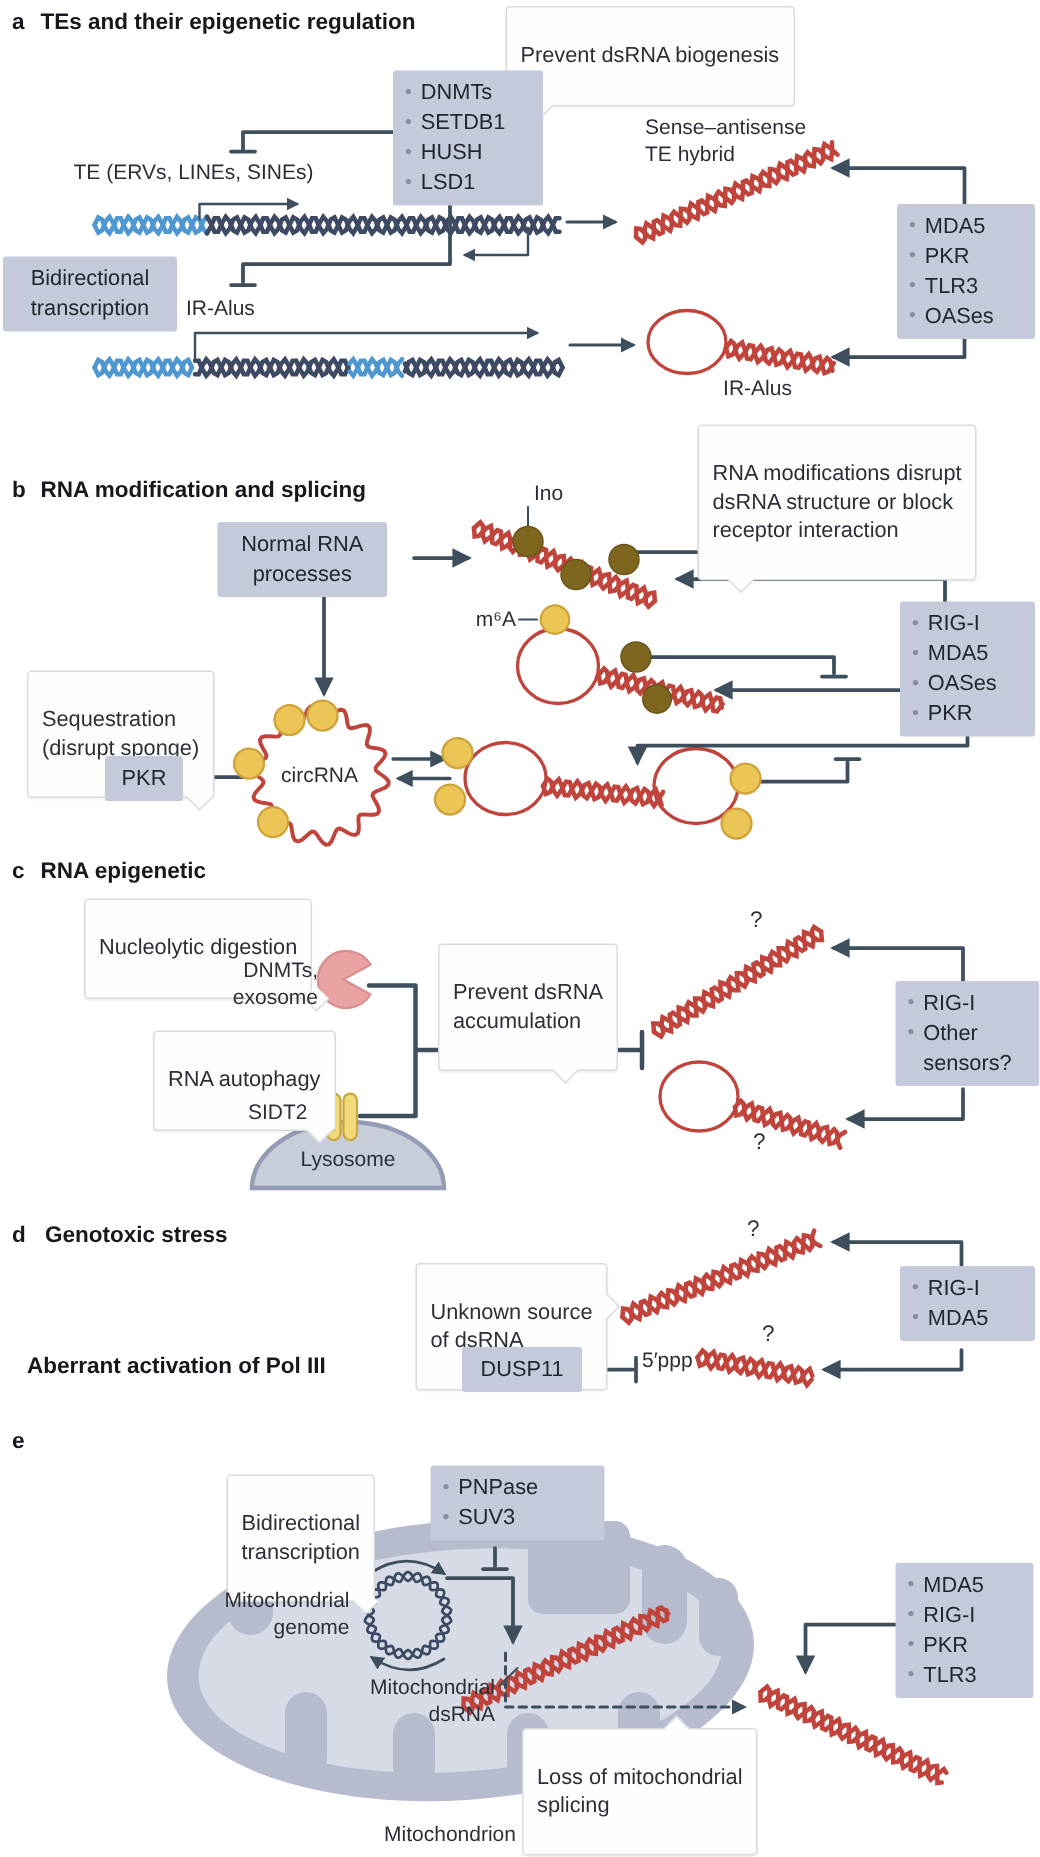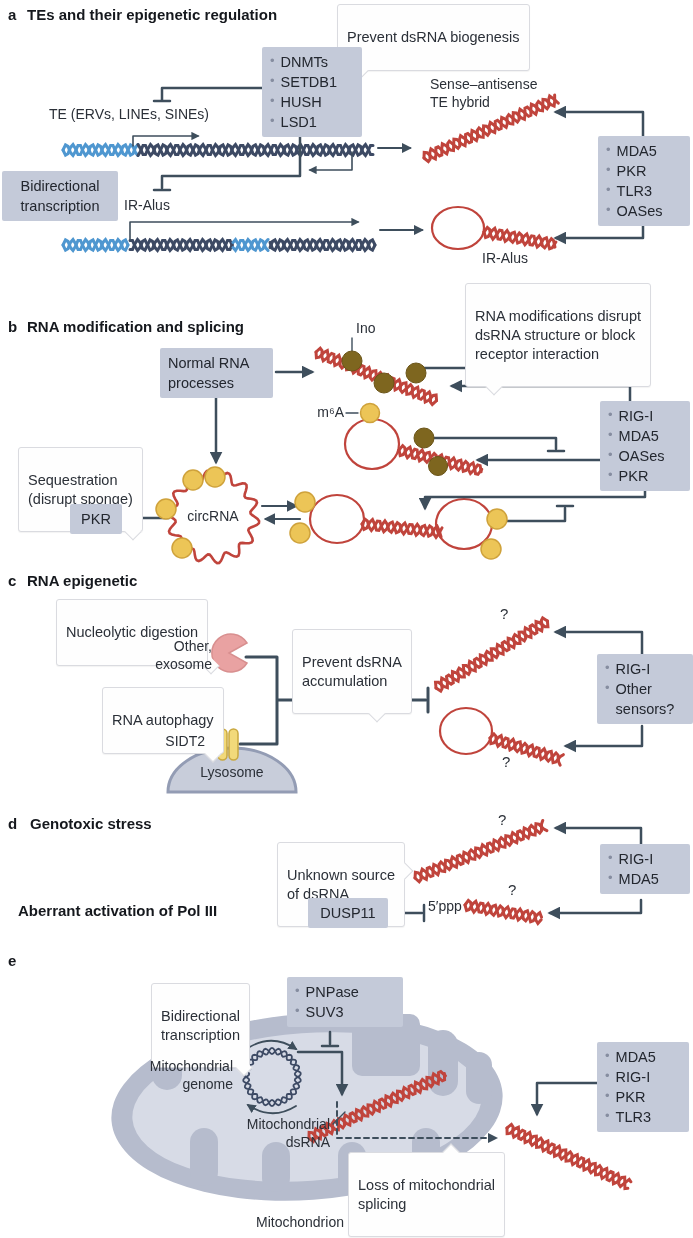--- a/index.html
+++ b/index.html
@@ -237,21 +237,21 @@
 <div class="lbl" style="left:430px;top:76px;">Sense–antisense
 TE hybrid</div>
 
 <div class="gbox" style="left:598px;top:136px;width:76px;"><div class="li"><span class="dot">•</span><span>MDA5</span></div><div class="li"><span class="dot">•</span><span>PKR</span></div><div class="li"><span class="dot">•</span><span>TLR3</span></div><div class="li"><span class="dot">•</span><span>OASes</span></div></div>
 
 <div class="lbl center" style="left:465px;top:250px;width:80px;">IR-Alus</div>
 
 <div class="ptitle" style="left:8px;top:318px;">b</div>
 <div class="ptitle" style="left:27px;top:318px;">RNA modification and splicing</div>
 
-<div class="gbox" style="left:160px;top:348px;width:97px;">Normal RNA
+<div class="gbox" style="left:145px;top:348px;width:97px;text-align:center;">Normal RNA
 processes</div>
 
 <div class="lbl" style="left:341px;top:320px;margin-left:15px;">Ino</div>
 <div class="lbl right" style="left:310px;top:404px;width:34px;">m⁶A</div>
 
 <div class="callout" style="left:465px;top:283px;">
   <span>RNA modifications disrupt
 dsRNA structure or block
 receptor interaction</span>
   <span class="tail b" style="left:22px;"></span>
@@ -270,21 +270,21 @@
 <div class="lbl center" style="left:173px;top:508px;width:80px;">circRNA</div>
 
 <div class="ptitle" style="left:8px;top:572px;">c</div>
 <div class="ptitle" style="left:27px;top:572px;">RNA epigenetic</div>
 
 <div class="callout" style="left:56px;top:599px;">
   <span>Nucleolytic digestion</span>
   <span class="tail b" style="left:148px;"></span>
 </div>
 
-<div class="lbl right" style="left:120px;top:638px;width:92px;">Other,
+<div class="lbl right" style="left:120px;top:638px;width:92px;">DNMTs,
 exosome</div>
 
 <div class="callout" style="left:292px;top:629px;">
   <span>Prevent dsRNA
 accumulation</span>
   <span class="tail b" style="left:78px;"></span>
 </div>
 
 <div class="callout" style="left:102px;top:687px;">
   <span>RNA autophagy</span>

